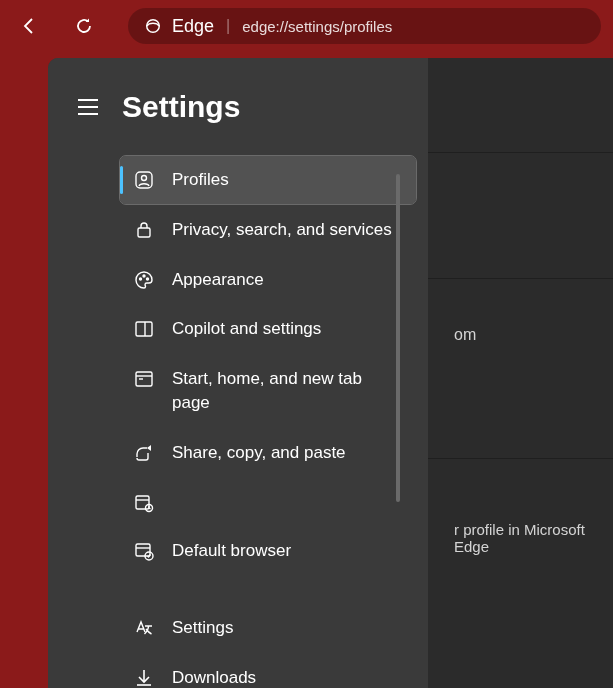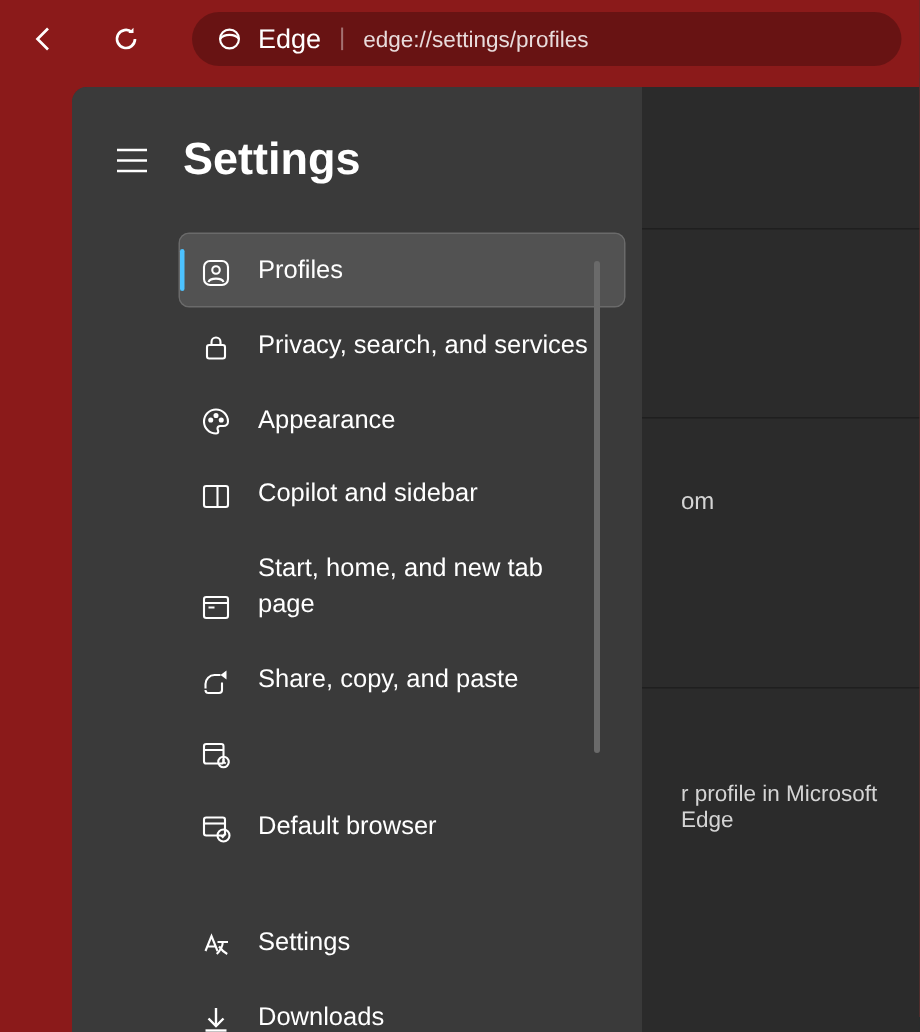--- a/index.html
+++ b/index.html
@@ -91,21 +91,21 @@
       font-size: 30px;
       font-weight: 600;
     }
     .nav-list {
       list-style: none;
       padding: 0 12px 0 72px;
       position: relative;
     }
     .nav-item {
       display: flex;
-      align-items: flex-end;
+      align-items: flex-start;
       gap: 18px;
       padding: 12px 14px 12px 14px;
       color: #fff;
       font-size: 17px;
       cursor: pointer;
       border-radius: 6px;
       margin-bottom: 2px;
       position: relative;
       line-height: 1.4;
     }
@@ -242,21 +242,21 @@
         </span>
         <span>Appearance</span>
       </li>
       <li class="nav-item">
         <span class="nav-item-icon">
           <svg width="20" height="20" viewBox="0 0 20 20" fill="none" stroke="#fff" stroke-width="1.4">
             <rect x="2" y="3" width="16" height="14" rx="1.5"></rect>
             <line x1="11" y1="3" x2="11" y2="17"></line>
           </svg>
         </span>
-        <span>Copilot and sidebar</span>
+        <span>Copilot and settings</span>
       </li>
       <li class="nav-item">
         <span class="nav-item-icon">
           <svg width="20" height="20" viewBox="0 0 20 20" fill="none" stroke="#fff" stroke-width="1.4">
             <rect x="2" y="3" width="16" height="14" rx="1.5"></rect>
             <line x1="2" y1="7" x2="18" y2="7"></line>
             <line x1="5" y1="10" x2="9" y2="10"></line>
           </svg>
         </span>
         <span>Start, home, and new tab page</span>

